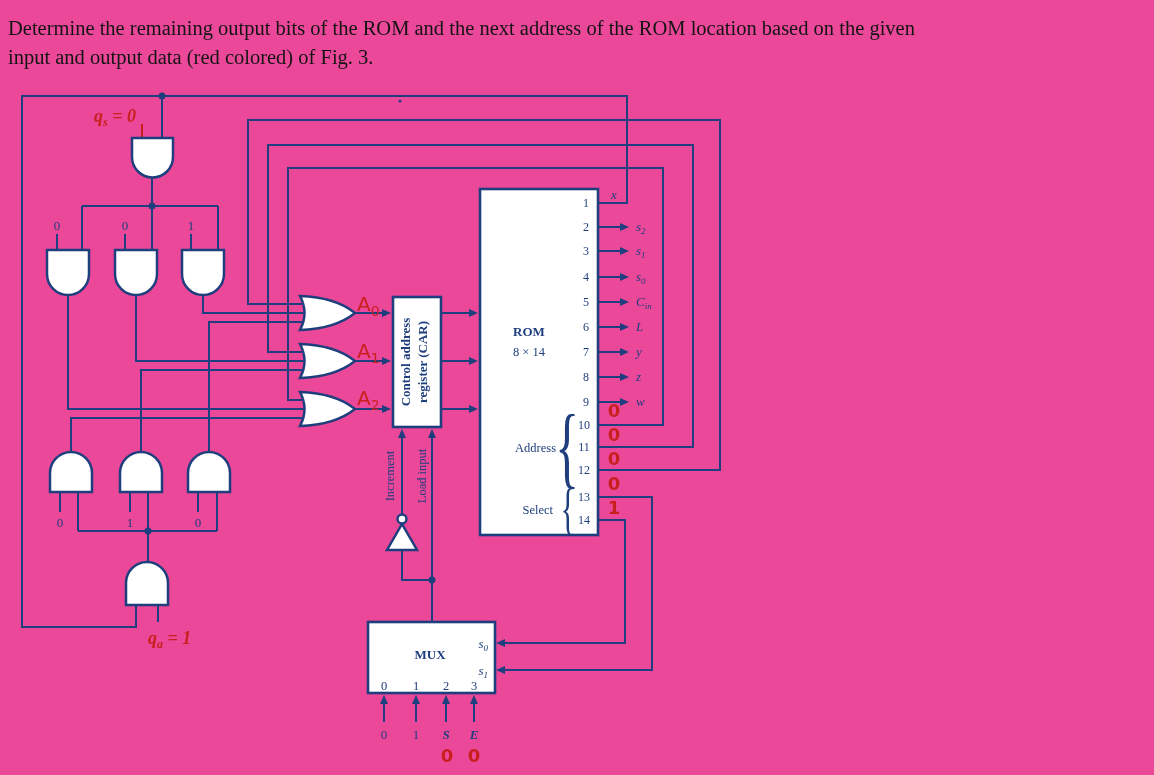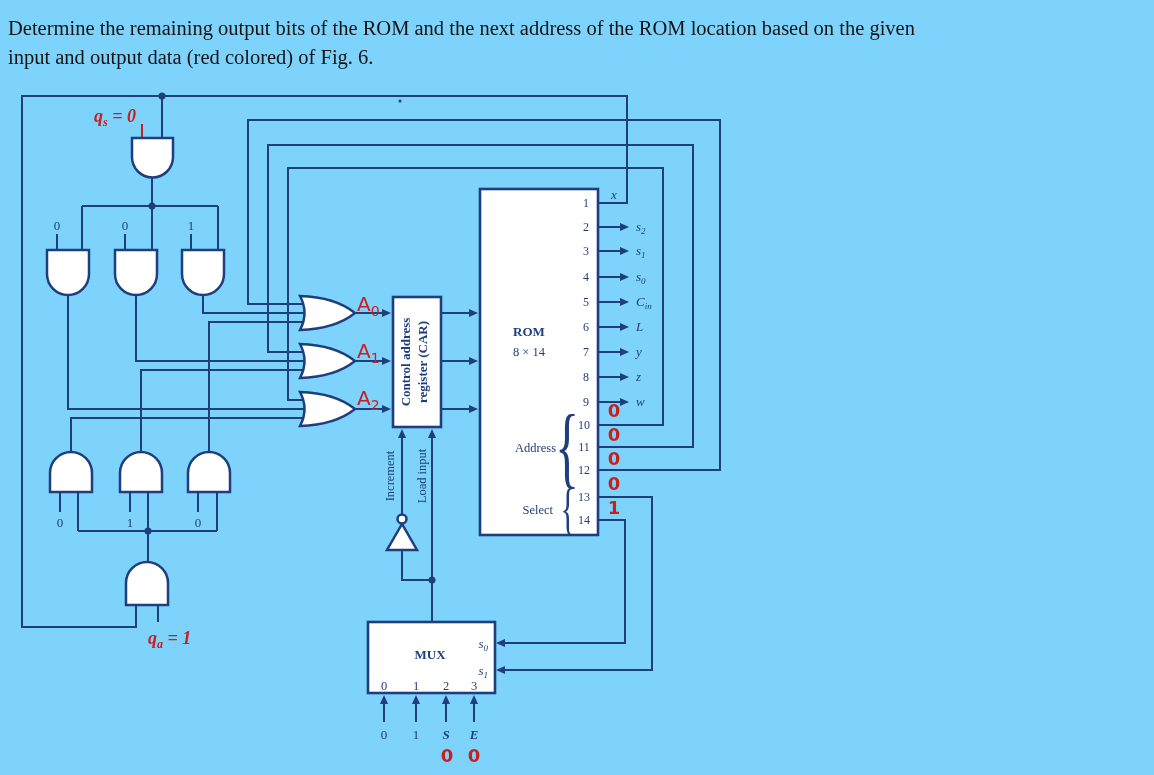--- a/index.html
+++ b/index.html
@@ -1,16 +1,16 @@
 <!DOCTYPE html>
 <html><head>
 <meta charset="utf-8">
 <style>
   html,body{margin:0;padding:0;background:#ffffff;width:1154px;height:775px;overflow:hidden;}
-  #page{position:relative;width:1154px;height:775px;background:#7dd3fc;font-family:"Liberation Serif","DejaVu Serif",serif;}
+  #page{position:relative;width:1154px;height:775px;background:#ec4899;font-family:"Liberation Serif","DejaVu Serif",serif;}
   #title{position:absolute;left:8px;top:14px;width:1142px;font-size:20.5px;line-height:1.42;color:#141414;}
   svg{position:absolute;left:0;top:0;}
   .wire{stroke:#1f3e7d;stroke-width:2;fill:none;}
   .redwire{stroke:#c8201e;stroke-width:2;fill:none;}
   .gate{stroke:#1f3e7d;stroke-width:2.5;fill:#ffffff;}
   .block{stroke:#1f3e7d;stroke-width:2.6;fill:#ffffff;}
   .ah{fill:#1f3e7d;stroke:none;}
   .dot{fill:#1f3e7d;stroke:none;}
   text{fill:#1f3e7d;}
   .navy13{font-size:13px;}
@@ -27,21 +27,21 @@
   .olabel{font-size:13px;font-style:italic;}
   .brace{font-size:90px;font-family:"Liberation Serif",serif;}
   .brace2{font-size:56px;font-family:"Liberation Serif",serif;}
 </style>
 </head>
 <body>
 <div id="page">
 
 <div id="title">
   <div>Determine the remaining output bits of the ROM and the next address of the ROM location based on the given</div>
-  <div>input and output data (red colored) of Fig. 6.</div>
+  <div>input and output data (red colored) of Fig. 3.</div>
 </div>
 
 <svg width="1154" height="775" viewBox="0 0 1154 775">
 
   <g>
 
     <path class="wire" d="M598,203 H627 V96 H22 V627 H136 V605"></path>
 
     <path class="wire" d="M162,96 V138"></path>
 

